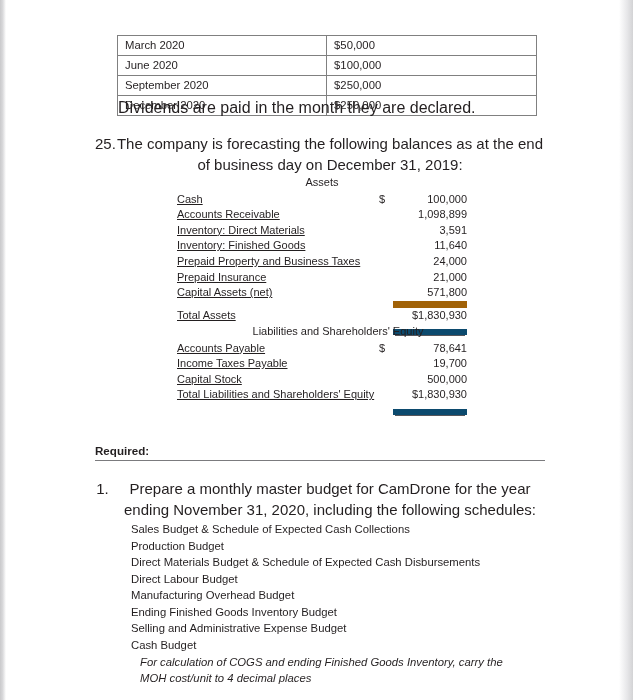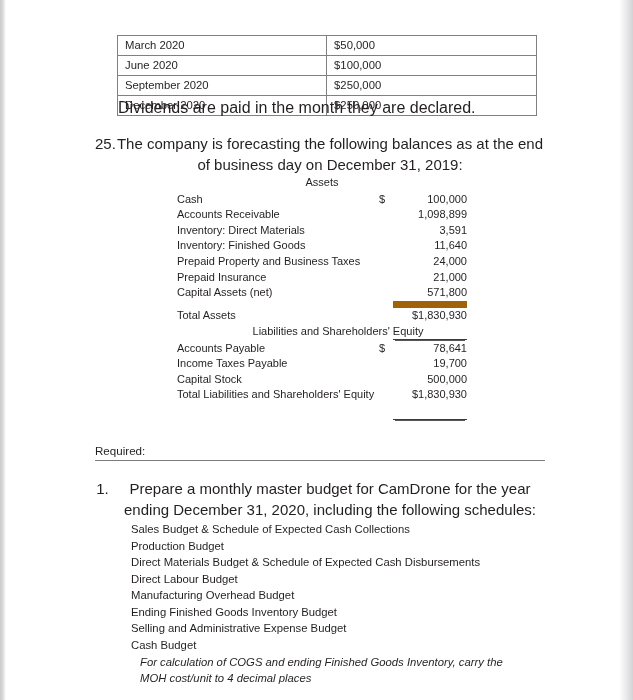--- a/index.html
+++ b/index.html
@@ -110,50 +110,50 @@
     text-align: center;
     padding-left: 32px;
   }
 
   .fin-row {
     display: flex;
     justify-content: space-between;
     align-items: baseline;
     white-space: nowrap;
   }
-  .fin-row .label { flex: 0 0 auto; }
+  .fin-row .label { flex: 0 0 auto; text-decoration: underline; }
   .fin-row .value {
     flex: 0 0 auto;
     text-align: right;
     min-width: 74px;
     position: relative;
   }
   .fin-row .value .cur {
     position: absolute;
     left: -14px;
     top: 0;
   }
   .fin-row.ruled .value {
     border-bottom: 7px solid #a16207;
     padding-bottom: 0px;
   }
   .fin-row.double .value {
-    border-bottom: 1px solid #0c4a6e;
+    border-bottom: 6px solid #0c4a6e;
     box-shadow: 0 3px 0 -2px #57565a;
-    padding-bottom: 16px;
+    padding-bottom: 6px;
   }
 
   
   .required {
     position: absolute;
     left: 95px;
     top: 444px;
     width: 450px;
     font-size: 11.6px;
-    font-weight: normal;
+    font-weight: bold;
     padding-bottom: 3px;
     border-bottom: 1px solid #7b7b7e;
   }
 
   .para.p1 {
     left: 92px;
     top: 478px;
     width: 455px;
   }
   .para.p1 .num { width: 21px; }
@@ -272,21 +272,21 @@
           <span class="label">Total Liabilities and Shareholders' Equity</span>
           <span class="value"><span>$1,830,930</span></span>
         </div>
       </div>
   </div>
 
   <div class="required">Required:</div>
 
   <div class="para p1">
     <span class="num">1.</span>
-    <span class="body">Prepare a monthly master budget for CamDrone for the year ending December 31, 2020, including the following schedules:</span>
+    <span class="body">Prepare a monthly master budget for CamDrone for the year ending November 31, 2020, including the following schedules:</span>
   </div>
 
   <div class="schedules">
       <div class="sched-item">Sales Budget &amp; Schedule of Expected Cash Collections</div>
       <div class="sched-item">Production Budget</div>
       <div class="sched-item">Direct Materials Budget &amp; Schedule of Expected Cash Disbursements</div>
       <div class="sched-item">Direct Labour Budget</div>
       <div class="sched-item">Manufacturing Overhead Budget</div>
       <div class="sched-item">Ending Finished Goods Inventory Budget</div>
       <div class="sched-item">Selling and Administrative Expense Budget</div>

